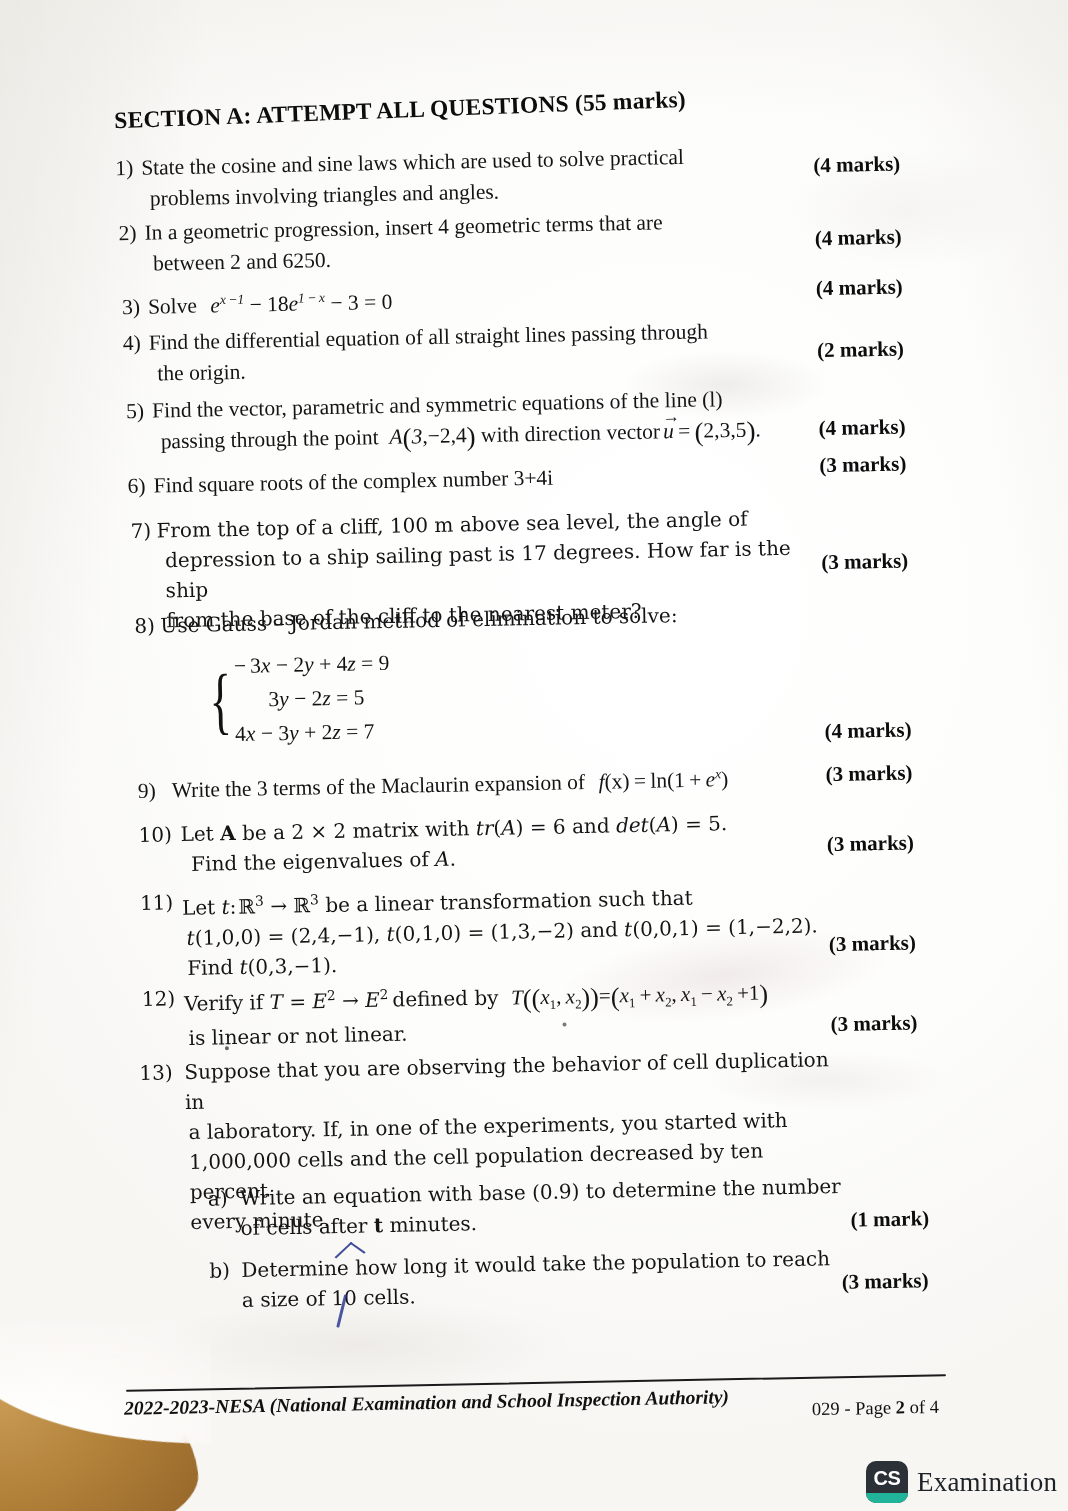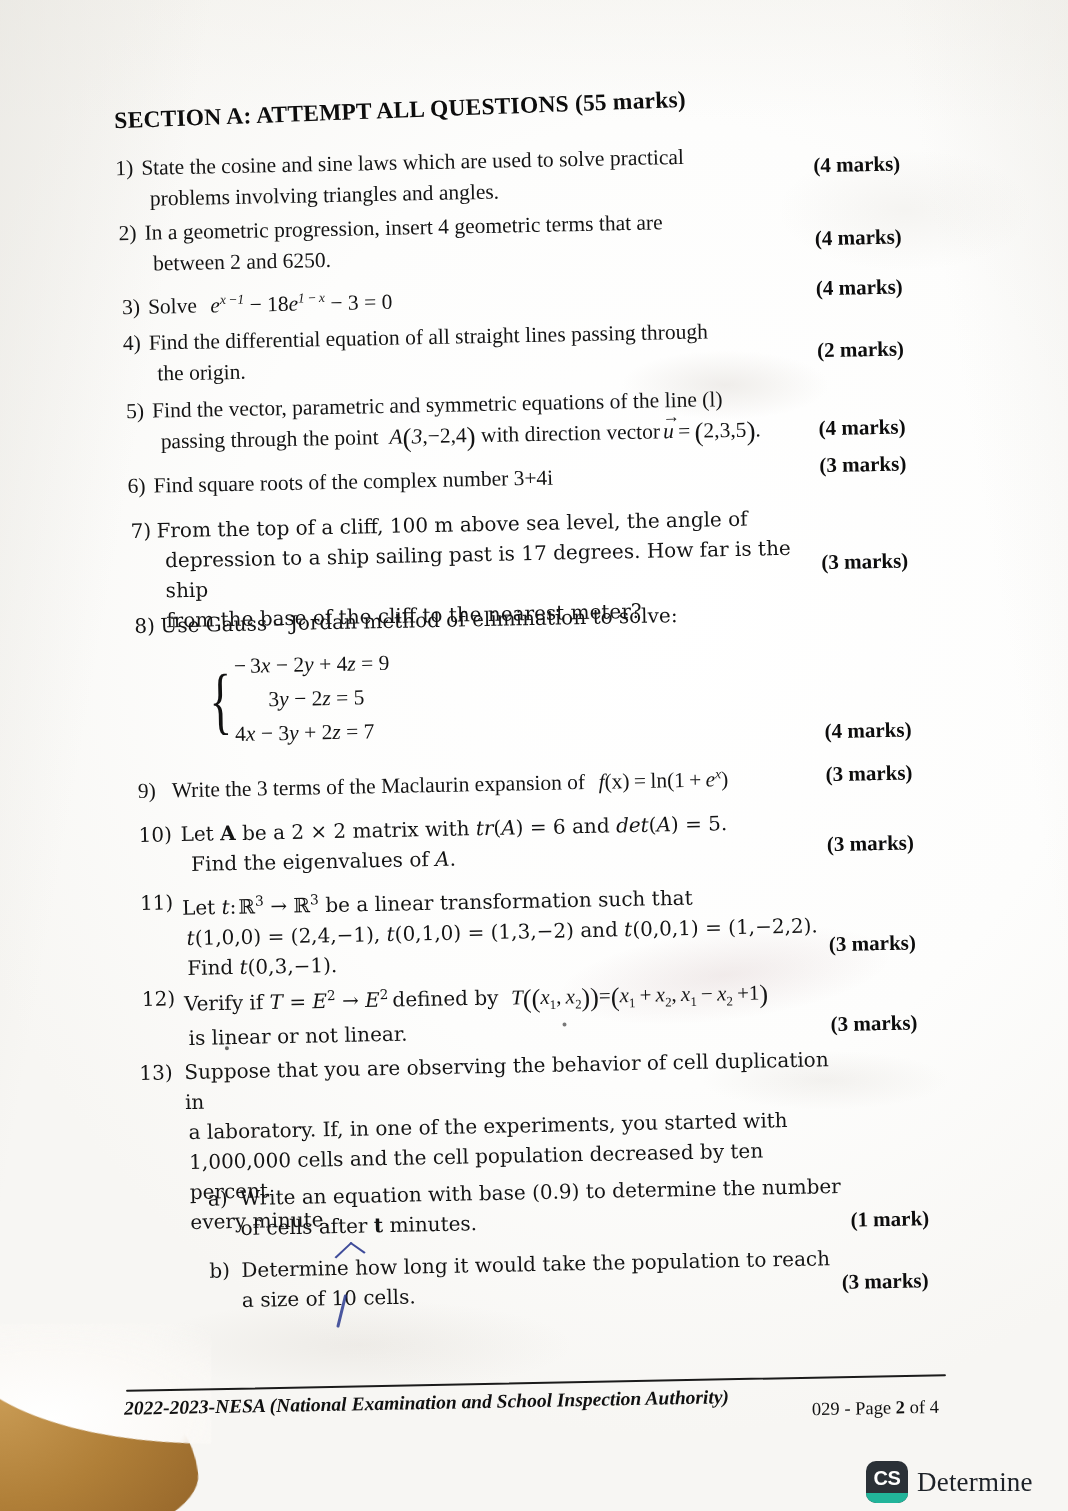--- a/index.html
+++ b/index.html
@@ -444,14 +444,14 @@
 <div id="footer-left">2022-2023-NESA (National Examination and School Inspection Authority)</div>
 <div id="footer-right">
   <span>029 - Page </span><span class="pagenum">2</span><span> of 4</span>
 </div>
 
 <div id="camscanner">
   <div id="cs-badge">
     <div class="cs-text">CS</div>
     <div class="cs-strip"></div>
   </div>
-  <div id="cs-word">Determine</div>
+  <div id="cs-word">Examination</div>
 </div>
 
 </body></html>

